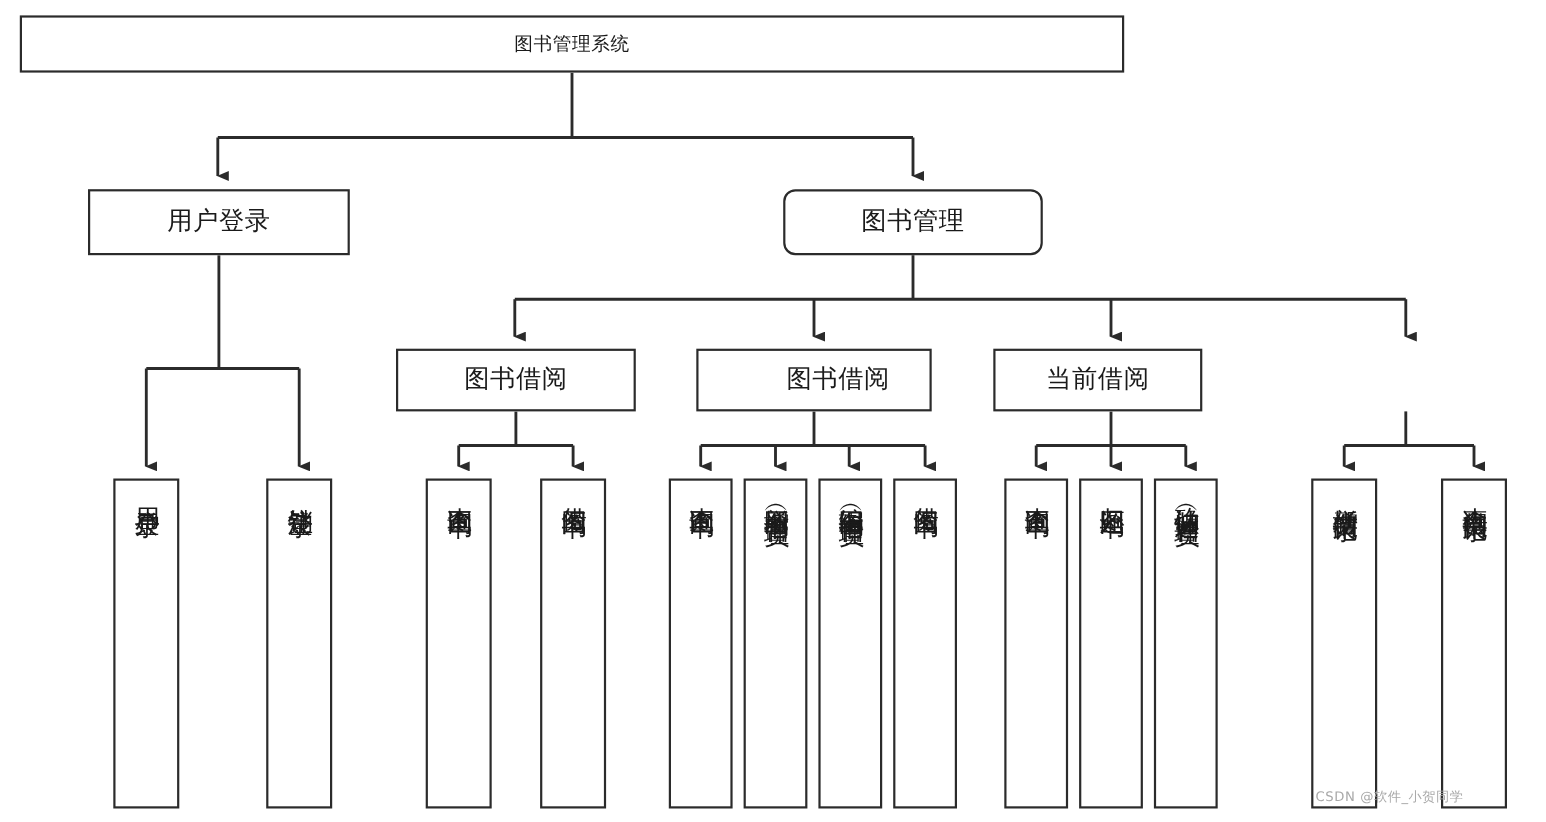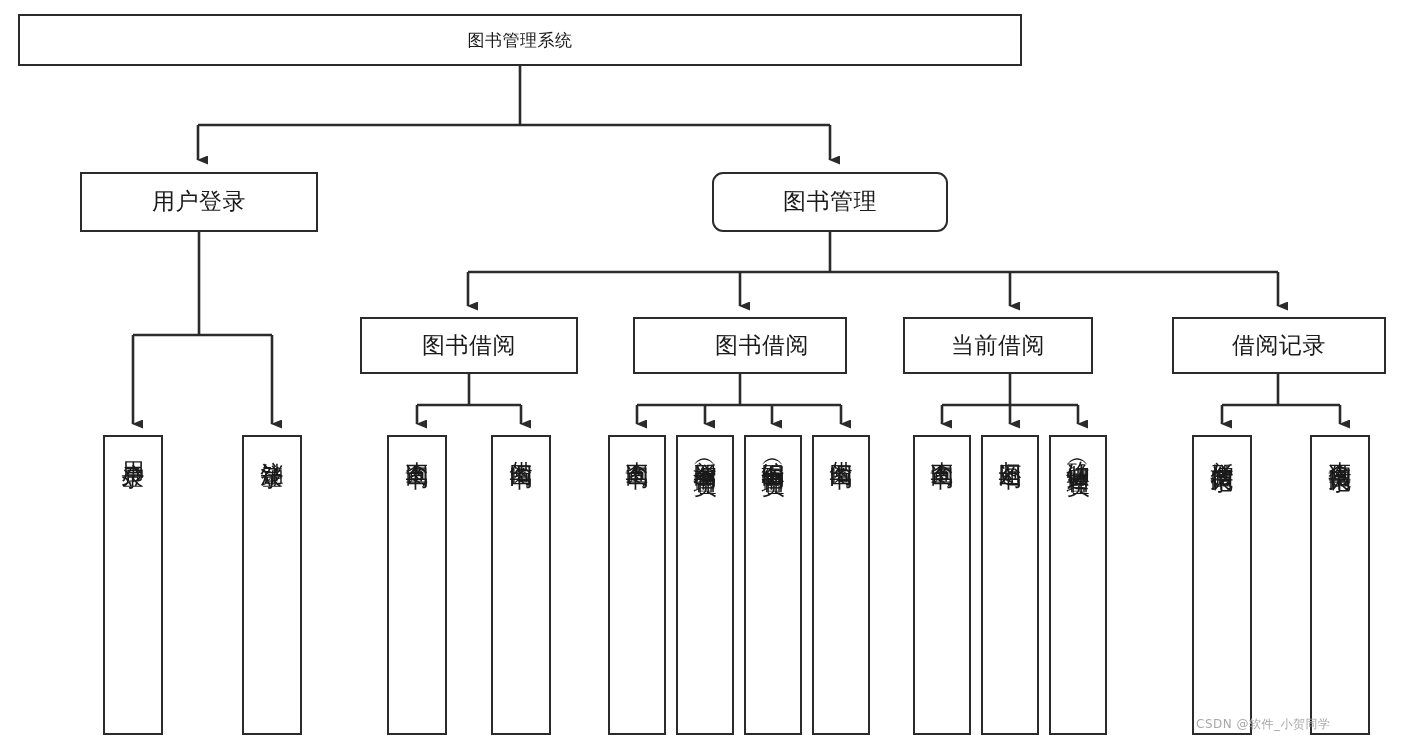--- a/index.html
+++ b/index.html
@@ -144,23 +144,20 @@
   </div>
 
   <div class="node horiz" style="left:633px; top:317px; width:214px; height:57px;padding-left:44px;">
     <span class="node-label">图书借阅</span>
   </div>
 
   <div class="node horiz" style="left:903px; top:317px; width:190px; height:57px;">
     <span class="node-label">当前借阅</span>
   </div>
 
-  <div class="node horiz" style="left:1172px; top:317px; width:214px; height:57px;">
-    <span class="node-label">借阅记录</span>
-  </div>
 
   <div class="node vert" style="left:103px; top:435px; width:60px; height:300px;">
     <span class="node-label">用户登录</span>
   </div>
 
   <div class="node vert" style="left:242px; top:435px; width:60px; height:300px;">
     <span class="node-label">注销登录</span>
   </div>
 
   <div class="node vert" style="left:387px; top:435px; width:60px; height:300px;">

